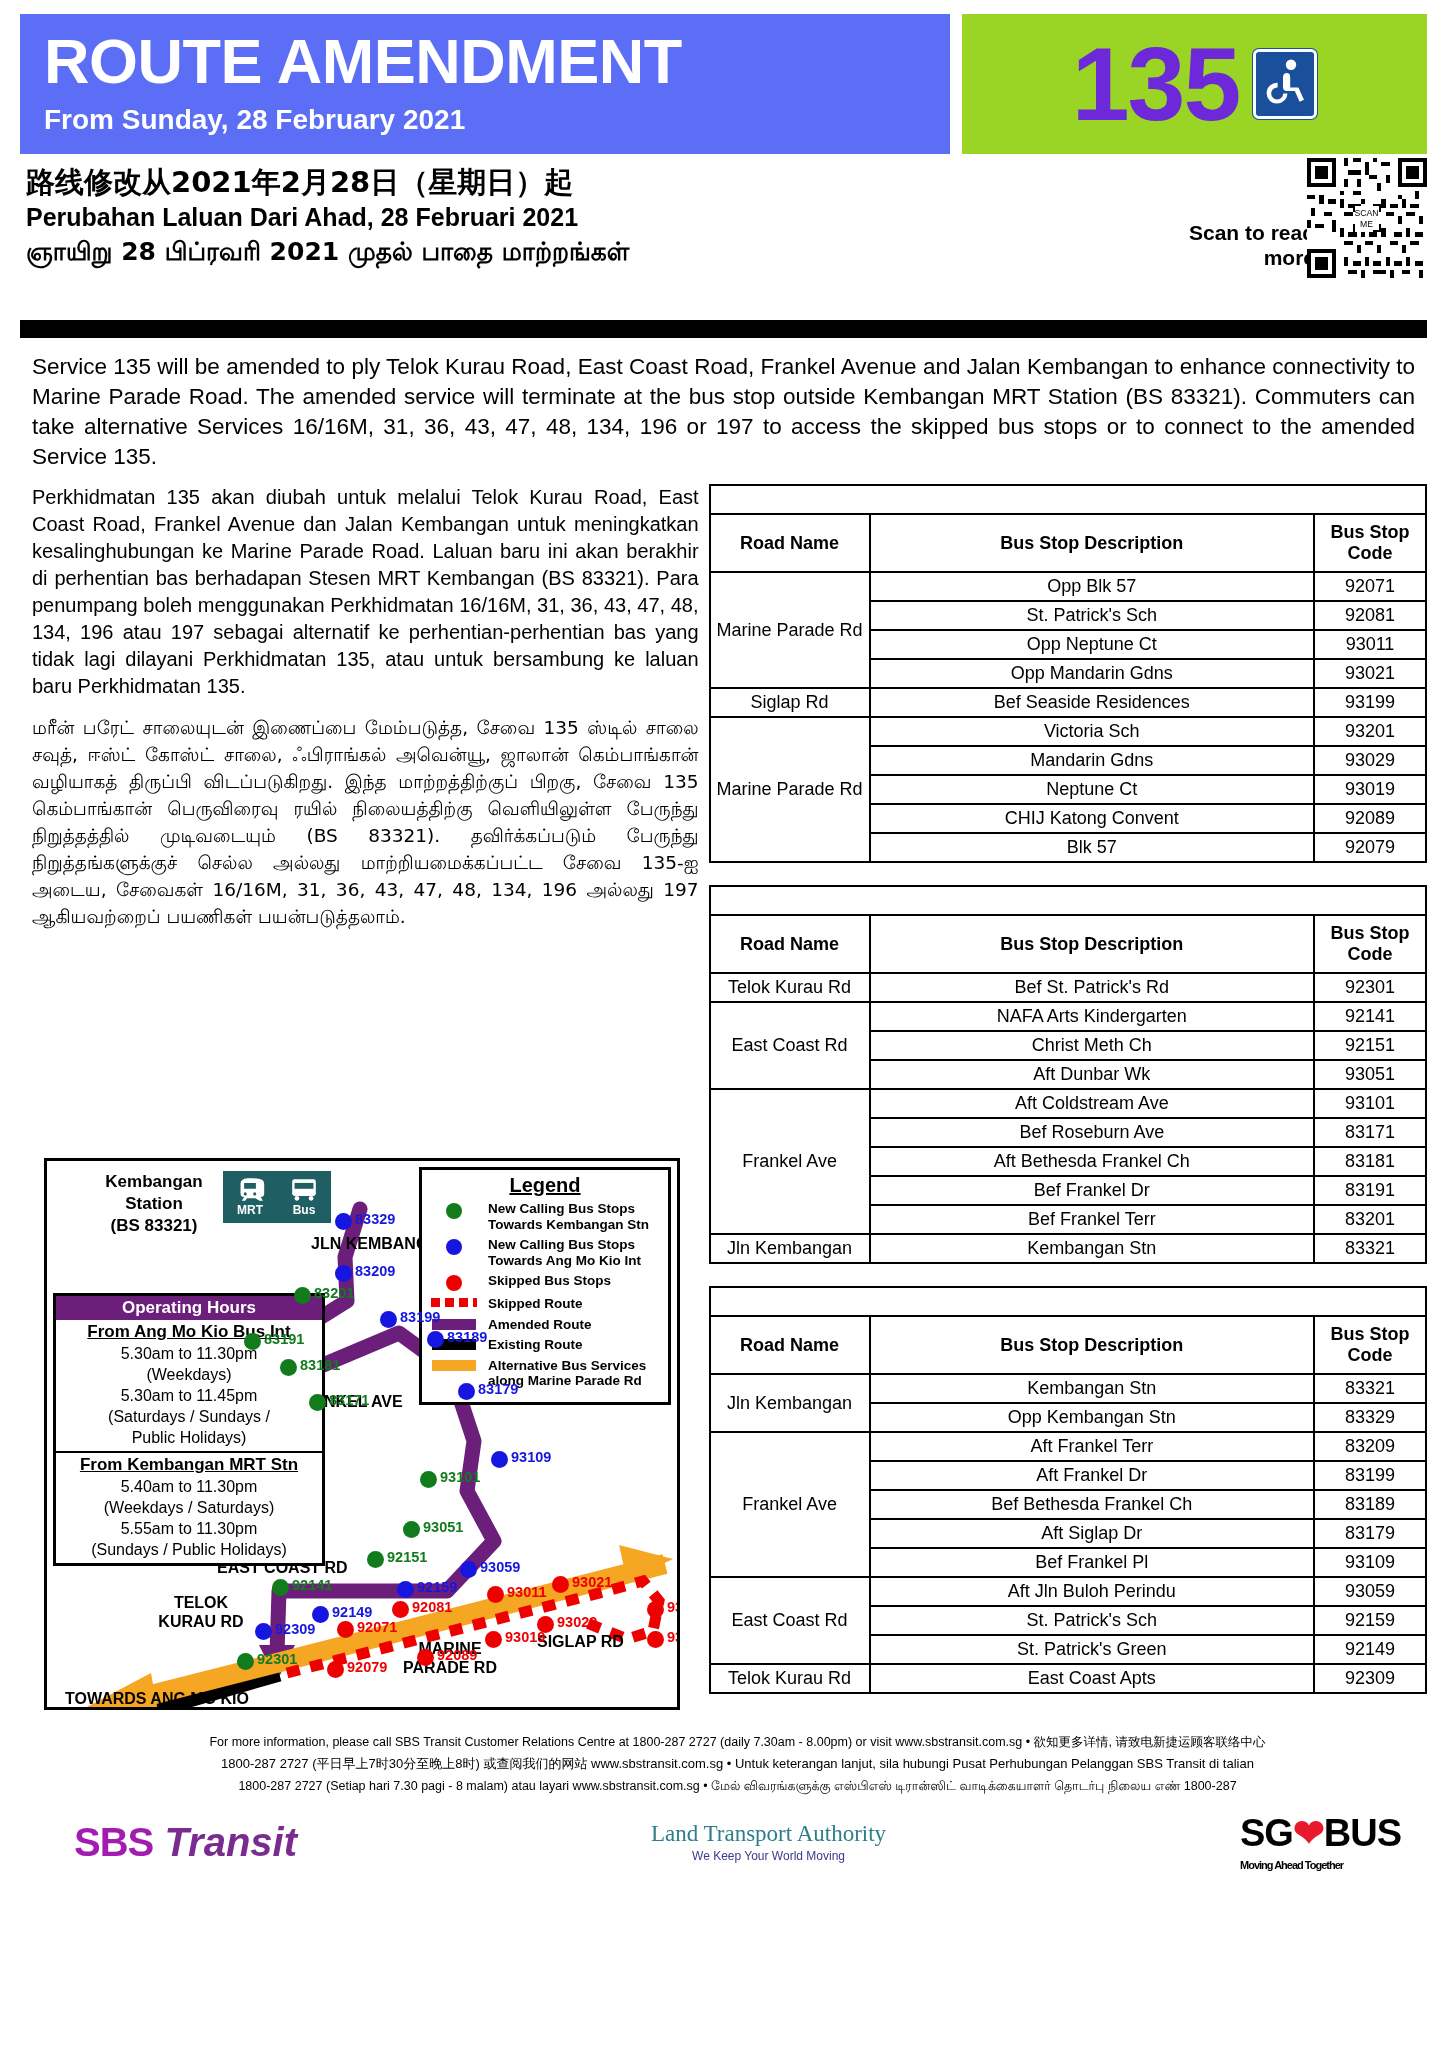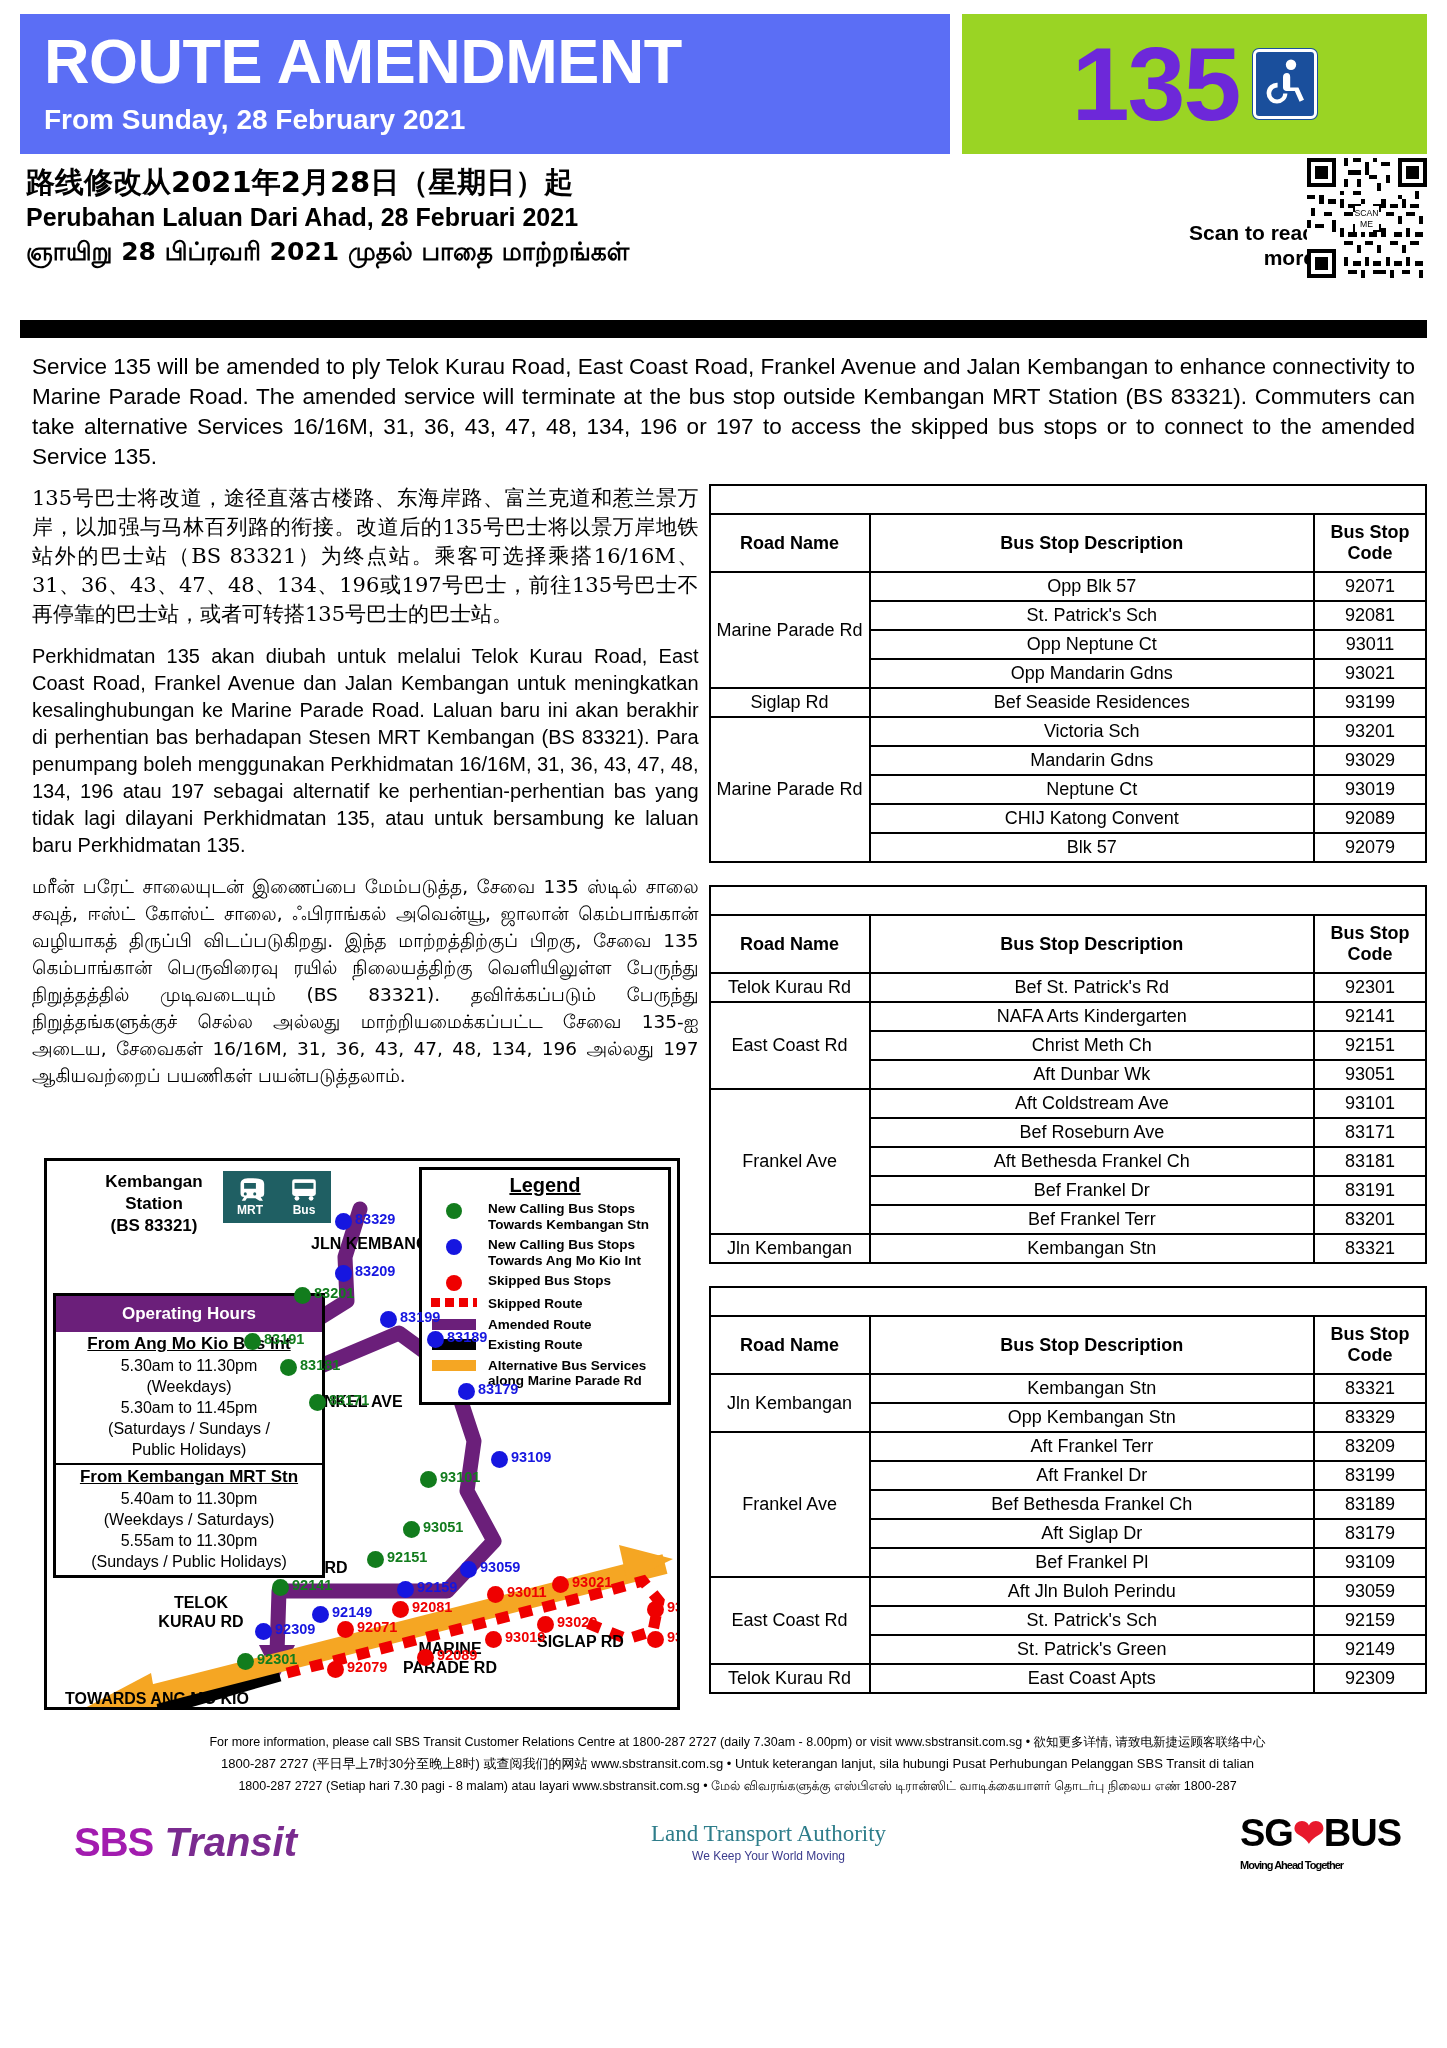--- a/index.html
+++ b/index.html
@@ -111,21 +111,21 @@
   .stn-head { position:absolute; left: 42px; top: 10px; width: 130px; text-align:center;
      font-size: 17px; font-weight: bold; line-height: 22px; }
   .stn-icons { position:absolute; left: 176px; top: 10px; width: 108px; height: 52px;
      background: #1f5f63; display:flex; align-items:center; justify-content:space-around; }
   .stn-icons .ic { color:#fff; text-align:center; }
   .stn-icons .ic svg { display:block; margin: 0 auto; }
   .stn-icons .ic span { font-size: 12px; font-weight: bold; display:block; }
 
   
   .oh { position: absolute; left: 6px; top: 132px; width: 272px; border: 3px solid #000; background:#fff; }
-  .oh-title { background:#6b1f7a; color:#fff; font-weight:bold; font-size:17px; text-align:center; padding:8px 0; }
+  .oh-title { background:#6b1f7a; color:#fff; font-weight:bold; font-size:17px; text-align:center; padding:2px 0; }
   .oh-sec { border-top: 2px solid #000; padding: 1px 4px 3px 4px; text-align:center; }
   .oh-sec:first-of-type { border-top: none; }
   .oh-h { font-size: 17px; font-weight: bold; text-decoration: underline; line-height: 22px; }
   .oh-l { font-size: 16px; line-height: 21px; }
 
   
   .lg { position:absolute; right: 6px; top: 6px; width: 252px; border: 3px solid #000; background:#fff; padding: 4px 6px 8px 6px; }
   .lg-title { text-align:center; font-size: 20px; font-weight:bold; text-decoration: underline; margin-bottom: 4px; }
   .lg-row { display:flex; align-items:flex-start; gap: 8px; margin-bottom: 5px; }
   .lg-key { flex: 0 0 52px; display:flex; align-items:center; justify-content:center; padding-top:2px; }
@@ -272,21 +272,20 @@
       </svg>
     </div>
   </div>
 
   <div class="blackbar"></div>
 
   <div class="intro">Service 135 will be amended to ply Telok Kurau Road, East Coast Road, Frankel Avenue and Jalan Kembangan to enhance connectivity to Marine Parade Road. The amended service will terminate at the bus stop outside Kembangan MRT Station (BS 83321). Commuters can take alternative Services 16/16M, 31, 36, 43, 47, 48, 134, 196 or 197 to access the skipped bus stops or to connect to the amended Service 135.</div>
 
   <div class="cols">
     <div class="col-left">
-      <div class="para p-zh">135号巴士将改道，途径直落古楼路、东海岸路、富兰克道和惹兰景万岸，以加强与马林百列路的衔接。改道后的135号巴士将以景万岸地铁站外的巴士站（BS 83321）为终点站。乘客可选择乘搭16/16M、31、36、43、47、48、134、196或197号巴士，前往135号巴士不再停靠的巴士站，或者可转搭135号巴士的巴士站。</div>
       <div class="para p-ms">Perkhidmatan 135 akan diubah untuk melalui Telok Kurau Road, East Coast Road, Frankel Avenue dan Jalan Kembangan untuk meningkatkan kesalinghubungan ke Marine Parade Road. Laluan baru ini akan berakhir di perhentian bas berhadapan Stesen MRT Kembangan (BS 83321). Para penumpang boleh menggunakan Perkhidmatan 16/16M, 31, 36, 43, 47, 48, 134, 196 atau 197 sebagai alternatif ke perhentian-perhentian bas yang tidak lagi dilayani Perkhidmatan 135, atau untuk bersambung ke laluan baru Perkhidmatan 135.</div>
       <div class="para p-ta">மரீன் பரேட் சாலையுடன் இணைப்பை மேம்படுத்த, சேவை 135 ஸ்டில் சாலை சவுத், ஈஸ்ட் கோஸ்ட் சாலை, ஃபிராங்கல் அவென்யூ, ஜாலான் கெம்பாங்கான் வழியாகத் திருப்பி விடப்படுகிறது. இந்த மாற்றத்திற்குப் பிறகு, சேவை 135 கெம்பாங்கான் பெருவிரைவு ரயில் நிலையத்திற்கு வெளியிலுள்ள பேருந்து நிறுத்தத்தில் முடிவடையும் (BS 83321). தவிர்க்கப்படும் பேருந்து நிறுத்தங்களுக்குச் செல்ல அல்லது மாற்றியமைக்கப்பட்ட சேவை 135-ஐ அடைய, சேவைகள் 16/16M, 31, 36, 43, 47, 48, 134, 196 அல்லது 197 ஆகியவற்றைப் பயணிகள் பயன்படுத்தலாம்.</div>
     </div>
 
     <div class="col-right">
       <table class="bt">
         <tbody>
             <tr>
               <td colspan="3" class="tbl-title t-red">Skipped Bus Stops</td>
             </tr>

